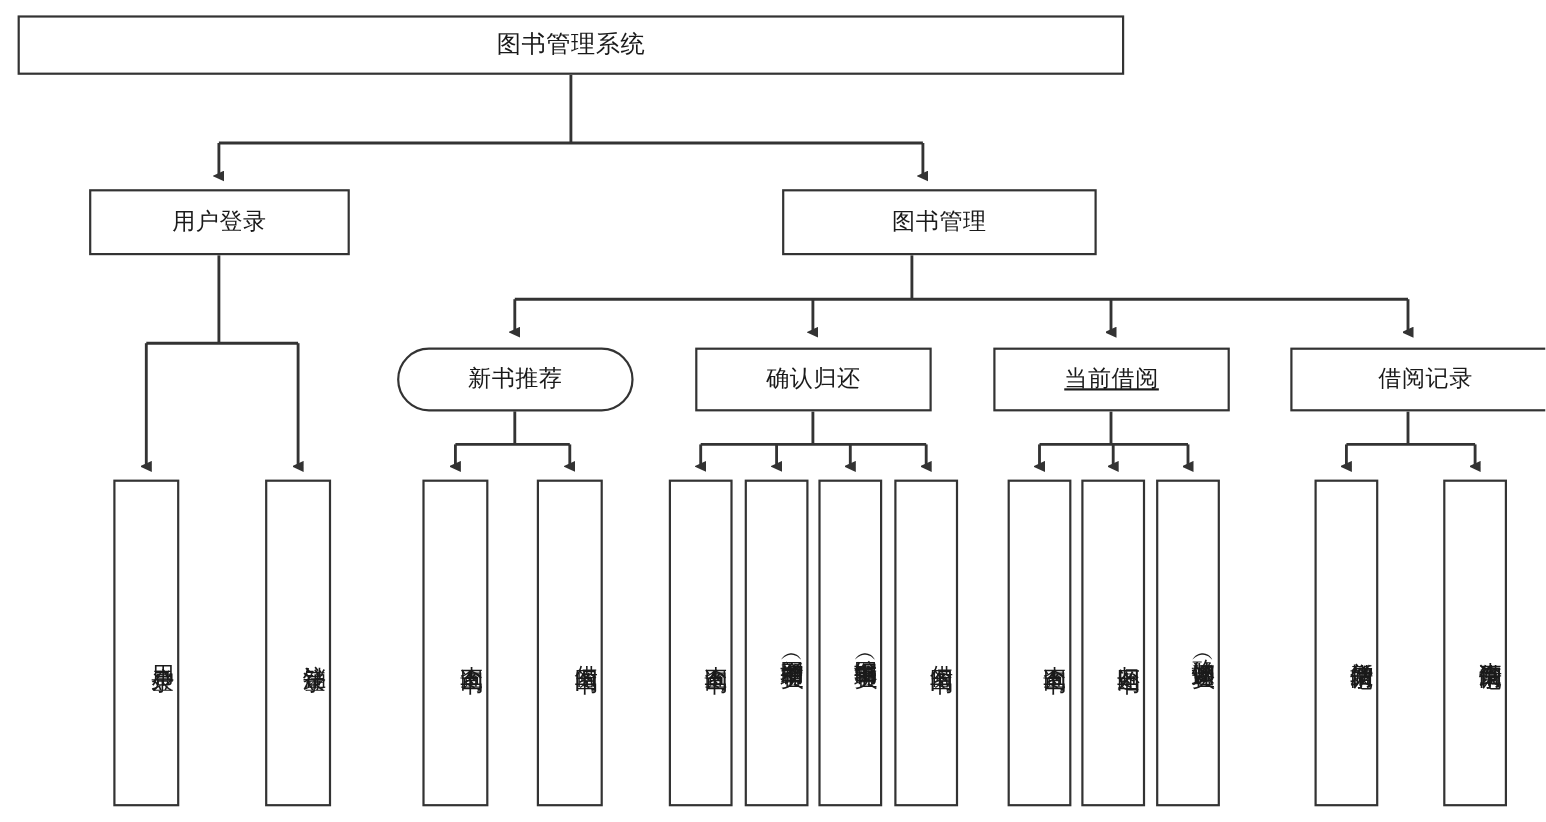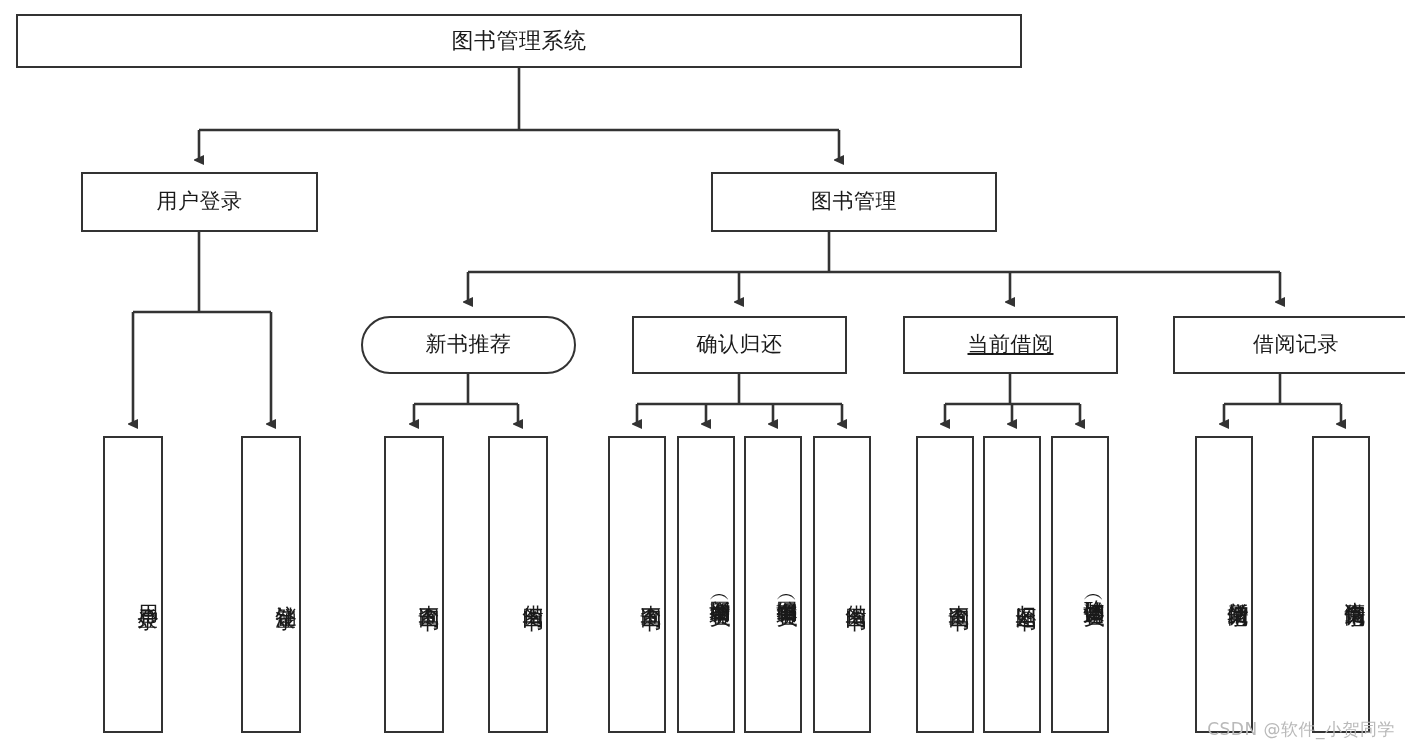--- a/index.html
+++ b/index.html
@@ -190,15 +190,14 @@
     <span class="node-label">确认归还（管理员）</span>
   </div>
 
   <div class="node vert long" style="left:1195px; top:436px; width:58px; height:297px;">
     <span class="node-label">新增借阅记录</span>
   </div>
   <div class="node vert long" style="left:1312px; top:436px; width:58px; height:297px;">
     <span class="node-label">查询借阅记录</span>
   </div>
 
-  <div id="watermark">CSDN @软件_小贺同学</div>
 
 </div>
 
 </body></html>

